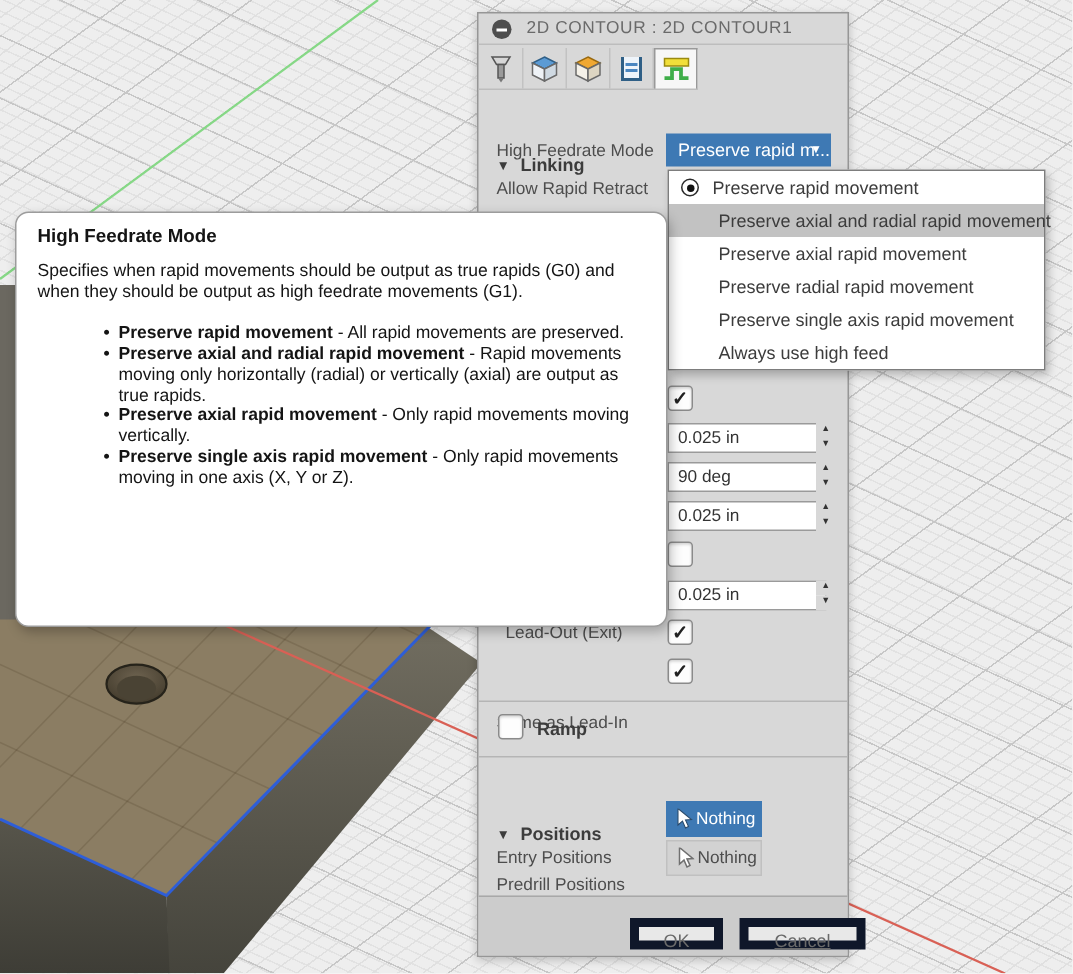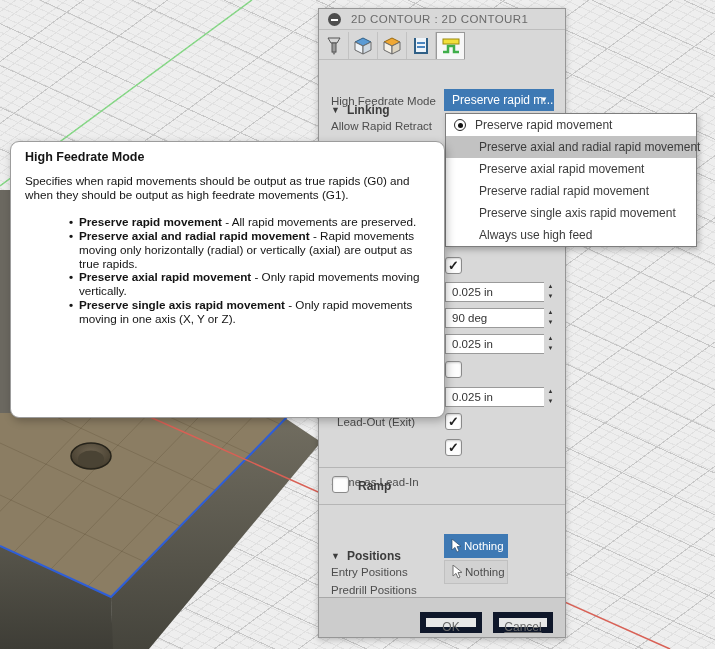--- a/index.html
+++ b/index.html
@@ -58,21 +58,21 @@
 
   .nothing-btn { position:absolute; left:125px; width:64px; height:24px; font-size:11.5px;
     display:flex; align-items:center; gap:2px; padding-left:7px; }
   .nothing-btn.primary { background:#3e79b4; color:#fff; }
   .nothing-btn.secondary { background:#d2d2d2; color:#4d4d4d; border:1px solid #c0c0c0; }
 
   .footer { position:absolute; left:0; bottom:0; width:246px; height:40px; background:#cccccc; border-top:1px solid #a8a8a8; }
   .btn { position:absolute; top:14px; height:21px; background:#e8e8e8; border:6px solid #0f172a;
     font-size:12px; color:#6a6a6a; text-align:center; line-height:19px; }
   .btn.ok { left:101px; width:62px; }
-  .btn.cancel { left:174px; width:60px;text-decoration:underline; }
+  .btn.cancel { left:174px; width:84px;text-decoration:underline; }
 
   
   .dd-list { position:absolute; left:445px; top:113px; width:252px; height:134px;
     background:#fff; border:1px solid #7d7d7d; box-shadow:2px 3px 6px rgba(0,0,0,.25);
     display:flex; flex-direction:column; font-size:12px; color:#3c3c3c; }
   .dd-item { flex:1; display:flex; align-items:center; padding-left:33px; white-space:nowrap; }
   .dd-item.first { padding-left:8px; }
   .dd-item.hl { background:#c2c2c2; }
   .radio { width:12px; height:12px; border:1.5px solid #2a2a2a; border-radius:50%;
     margin-right:9px; position:relative; background:#fff; flex:0 0 auto; }

